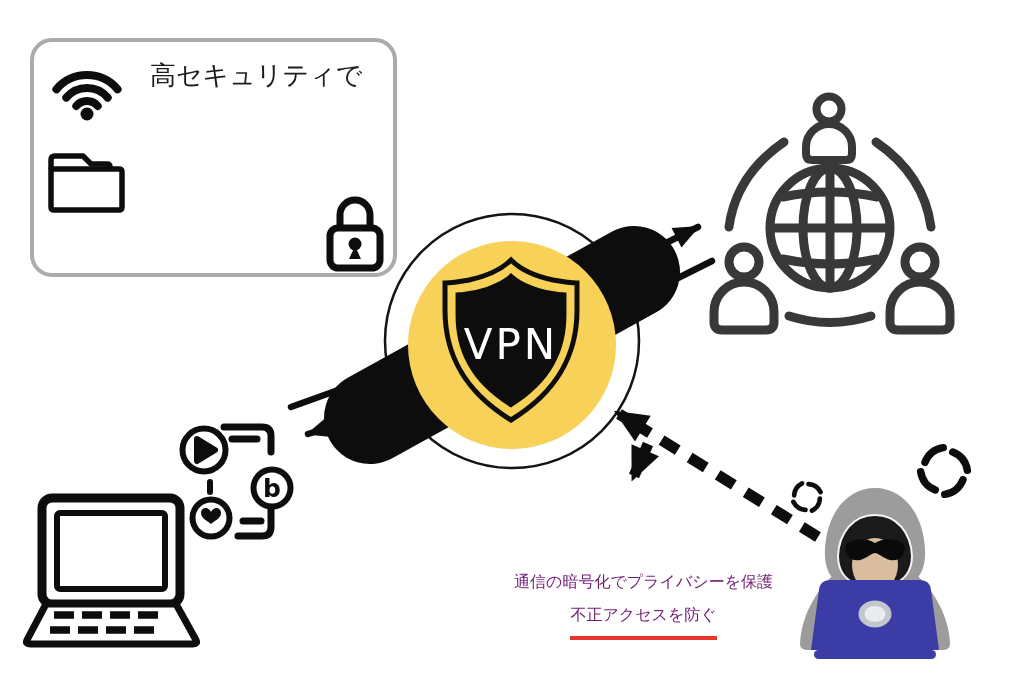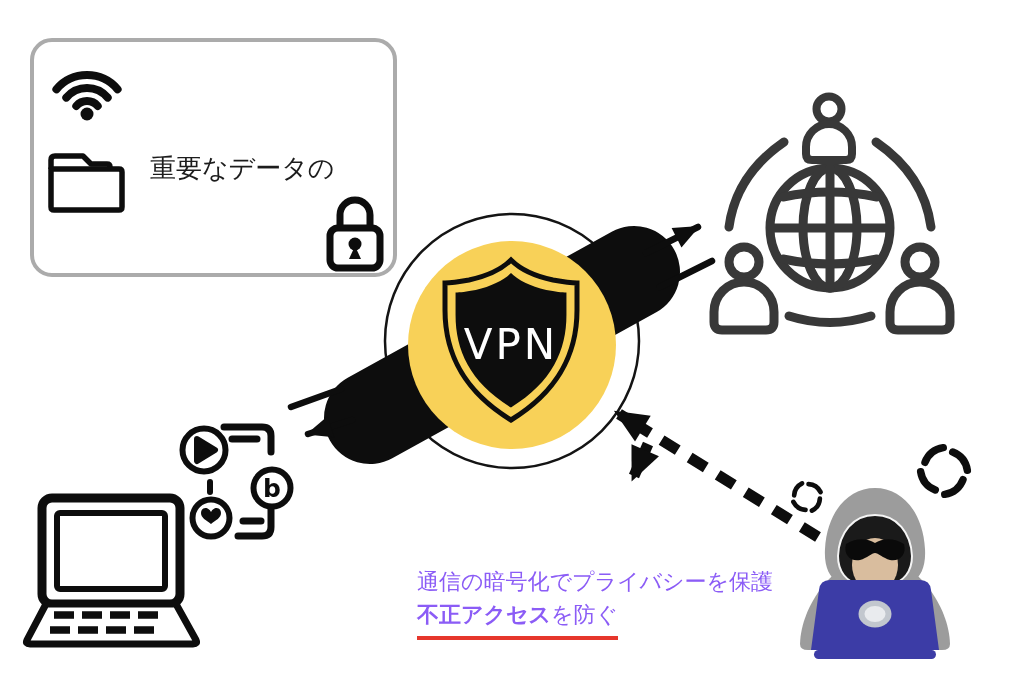--- a/index.html
+++ b/index.html
@@ -5,24 +5,24 @@
   html,body{margin:0;padding:0;background:#fff;}
   .canvas{position:relative;width:1024px;height:683px;background:#fff;overflow:hidden;
           font-family:"Liberation Sans","DejaVu Sans",sans-serif;color:#1b1b1b;}
   .scene{position:absolute;left:0;top:0;width:1024px;height:683px;}
   .benefit-box{position:absolute;left:30px;top:38px;width:359px;height:231px;
                border:4px solid #ABABAB;border-radius:22px;background:#fff;}
   .benefit-icon{position:absolute;}
   .benefit-text{position:absolute;left:116px;font-size:26px;line-height:34px;font-weight:500;
                 color:#1c1c1c;white-space:nowrap;}
   .bt1{top:16px;} .bt2{top:109px;}
-  .caption{position:absolute;right:251px;top:567px;text-align:left;font-size:22px;
-           line-height:30px;color:#8b5cf6;white-space:nowrap;}
+  .caption{position:absolute;right:251px;top:567px;text-align:center;font-size:16px;
+           line-height:30px;color:#701a75;white-space:nowrap;}
   .caption .l2wrap{display:inline-block;border-bottom:4px solid #E6362C;padding-bottom:6px;margin-top:3px;}
-  .caption .emph{font-weight:700;}
+  .caption .emph{font-weight:400;}
   svg text.vpn{font-family:"DejaVu Sans","Liberation Sans",sans-serif;font-weight:500;
                letter-spacing:3px;fill:#fff;}
   svg text.bglyph{font-family:"DejaVu Sans","Liberation Sans",sans-serif;font-weight:700;fill:#0D0D0D;}
 </style>
 </head>
 <body>
 
 <div class="canvas">
 
   <svg class="scene" viewBox="0 0 1024 683">
@@ -158,30 +158,30 @@
   <div class="benefit-box">
     <svg class="benefit-icon" style="left:14px;top:16px;" width="78" height="64" viewBox="0 0 78 64">
       <g stroke="#0D0D0D" stroke-width="8" fill="none" stroke-linecap="round">
         <path d="M 8.4,31.3 A 40,40 0 0 1 69.6,31.3"></path>
         <path d="M 18.3,39.6 A 27,27 0 0 1 59.7,39.6"></path>
         <path d="M 28.3,48 A 14,14 0 0 1 49.7,48"></path>
       </g>
       <circle cx="39" cy="56" r="6.5" fill="#0D0D0D"></circle>
     </svg>
     <div class="benefit-text bt1">
+      <div>高セキュリティで</div>
     </div>
 
     <svg class="benefit-icon" style="left:14px;top:110px;" width="78" height="62" viewBox="0 0 78 62">
       <g stroke="#0D0D0D" stroke-width="5.5" fill="none" stroke-linejoin="round">
         <path d="M 3,17 V 8 Q 3,4 7,4 H 35 L 43,12 H 59 Q 62,12 62,15 V 17"></path>
         <path d="M 3,17 H 71 Q 74,17 74,20 V 55 Q 74,58 71,58 H 6 Q 3,58 3,55 Z"></path>
       </g>
     </svg>
     <div class="benefit-text bt2">
-      <div>重要なデータの</div>
     </div>
 
     <svg class="benefit-icon" style="left:292px;top:152px;" width="60" height="78" viewBox="0 0 60 78">
       <path d="M 14,34 V 21 A 15,15 0 0 1 44,21 V 34" stroke="#0D0D0D" stroke-width="7" fill="none"></path>
       <rect x="4" y="34" width="50" height="40" rx="8" stroke="#0D0D0D" stroke-width="7" fill="#fff"></rect>
       <circle cx="29" cy="50" r="6.5" fill="#0D0D0D"></circle>
       <path d="M 29,52 L 23,65 H 35 Z" fill="#0D0D0D"></path>
     </svg>
   </div>
 

